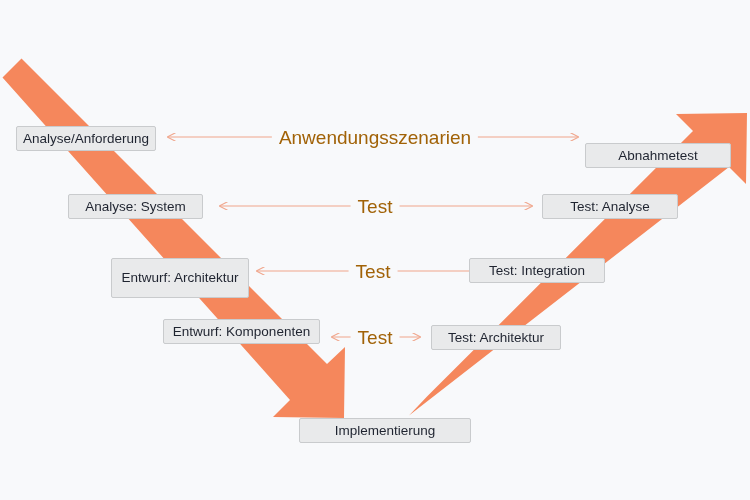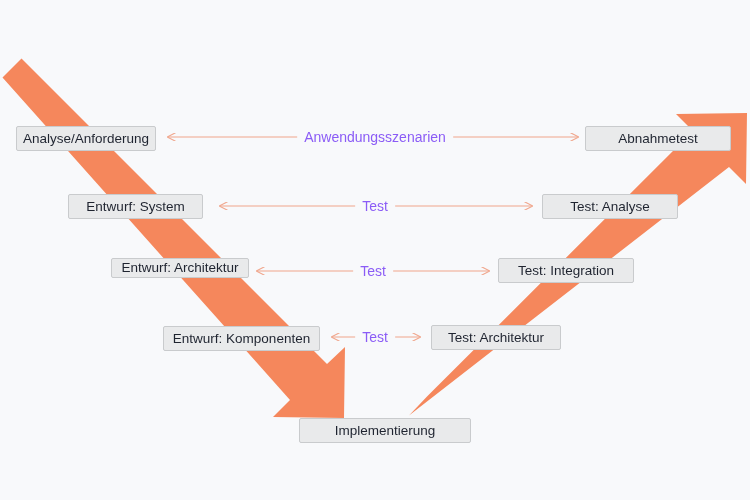--- a/index.html
+++ b/index.html
@@ -36,22 +36,22 @@
     font-size: 13.5px;
     line-height: 1;
     display: flex;
     align-items: center;
     justify-content: center;
     white-space: nowrap;
     z-index: 3;
   }
   .edge-label {
     position: absolute;
-    color: #8b5cf6;
-    font-size: 14px;
+    color: #a16207;
+    font-size: 19px;
     line-height: 1;
     white-space: nowrap;
     background: #f8f9fb;
     padding: 0 7px;
     z-index: 2;
     transform: translate(-50%, -50%);
   }
   .conn-layer {
     position: absolute;
     left: 0;
@@ -91,24 +91,24 @@
       <line x1="332" y1="337" x2="420" y2="337" stroke="#f0a68c" stroke-width="1.2" marker-start="url(#mk-start)" marker-end="url(#mk-end)"></line>
     </g>
   </svg>
 
   <div class="edge-label" style="left:375px; top:137px;">Anwendungsszenarien</div>
   <div class="edge-label" style="left:375px; top:206px;">Test</div>
   <div class="edge-label" style="left:373px; top:271px;">Test</div>
   <div class="edge-label" style="left:375px; top:337px;">Test</div>
 
   <div class="node-box" style="left:16px; top:126px; width:140px; height:25px;">Analyse/Anforderung</div>
-  <div class="node-box" style="left:68px; top:194px; width:135px; height:25px;">Entwurf: System</div>
-  <div class="node-box" style="left:111px; top:258px; width:138px; height:20px;">Entwurf: Architektur</div>
-  <div class="node-box" style="left:163px; top:326px; width:157px; height:25px;">Entwurf: Komponenten</div>
+  <div class="node-box" style="left:68px; top:194px; width:135px; height:25px;">Analyse: System</div>
+  <div class="node-box" style="left:111px; top:258px; width:138px; height:40px;">Entwurf: Architektur</div>
+  <div class="node-box" style="left:163px; top:319px; width:157px; height:25px;">Entwurf: Komponenten</div>
 
-  <div class="node-box" style="left:585px; top:126px; width:146px; height:25px;">Abnahmetest</div>
+  <div class="node-box" style="left:585px; top:143px; width:146px; height:25px;">Abnahmetest</div>
   <div class="node-box" style="left:542px; top:194px; width:136px; height:25px;">Test: Analyse</div>
-  <div class="node-box" style="left:498px; top:258px; width:136px; height:25px;">Test: Integration</div>
+  <div class="node-box" style="left:469px; top:258px; width:136px; height:25px;">Test: Integration</div>
   <div class="node-box" style="left:431px; top:325px; width:130px; height:25px;">Test: Architektur</div>
 
   <div class="node-box" style="left:299px; top:418px; width:172px; height:25px;">Implementierung</div>
 
 </div>
 
 </body></html>

